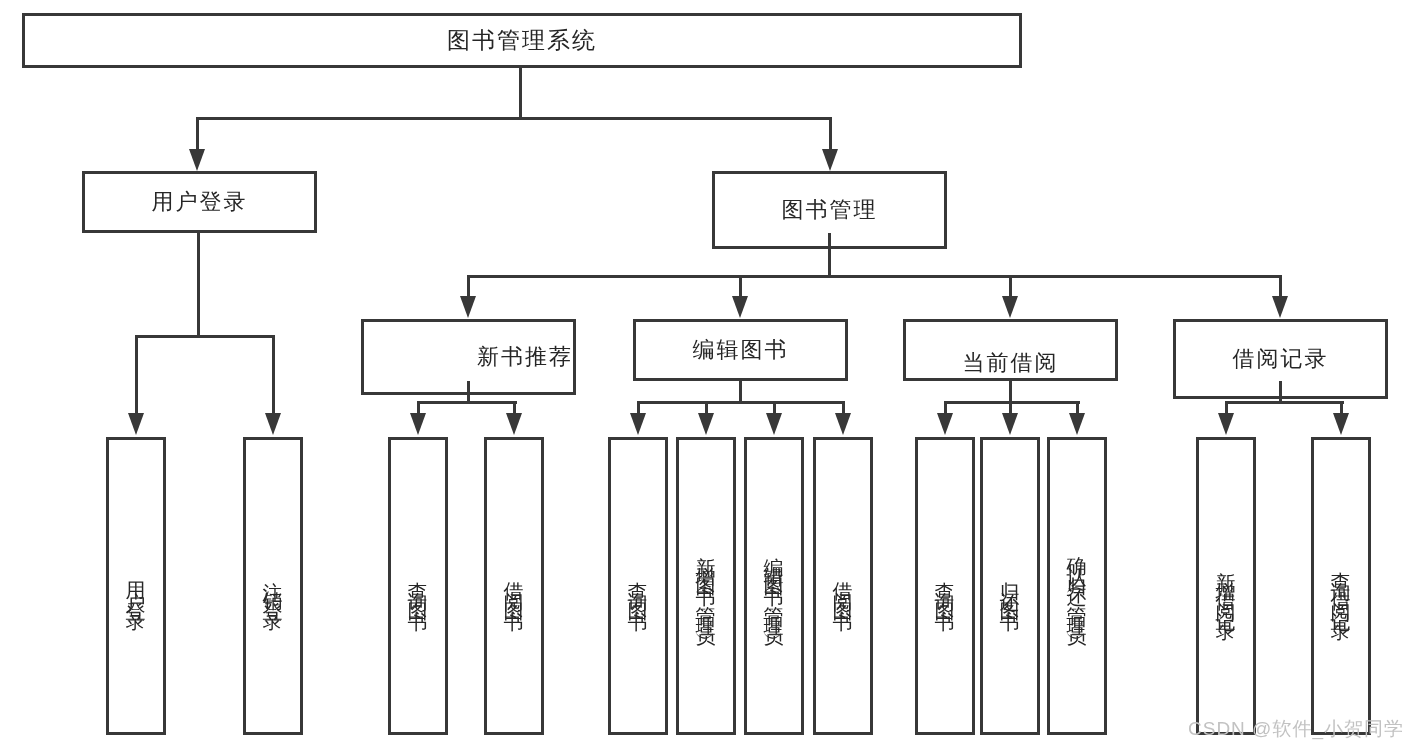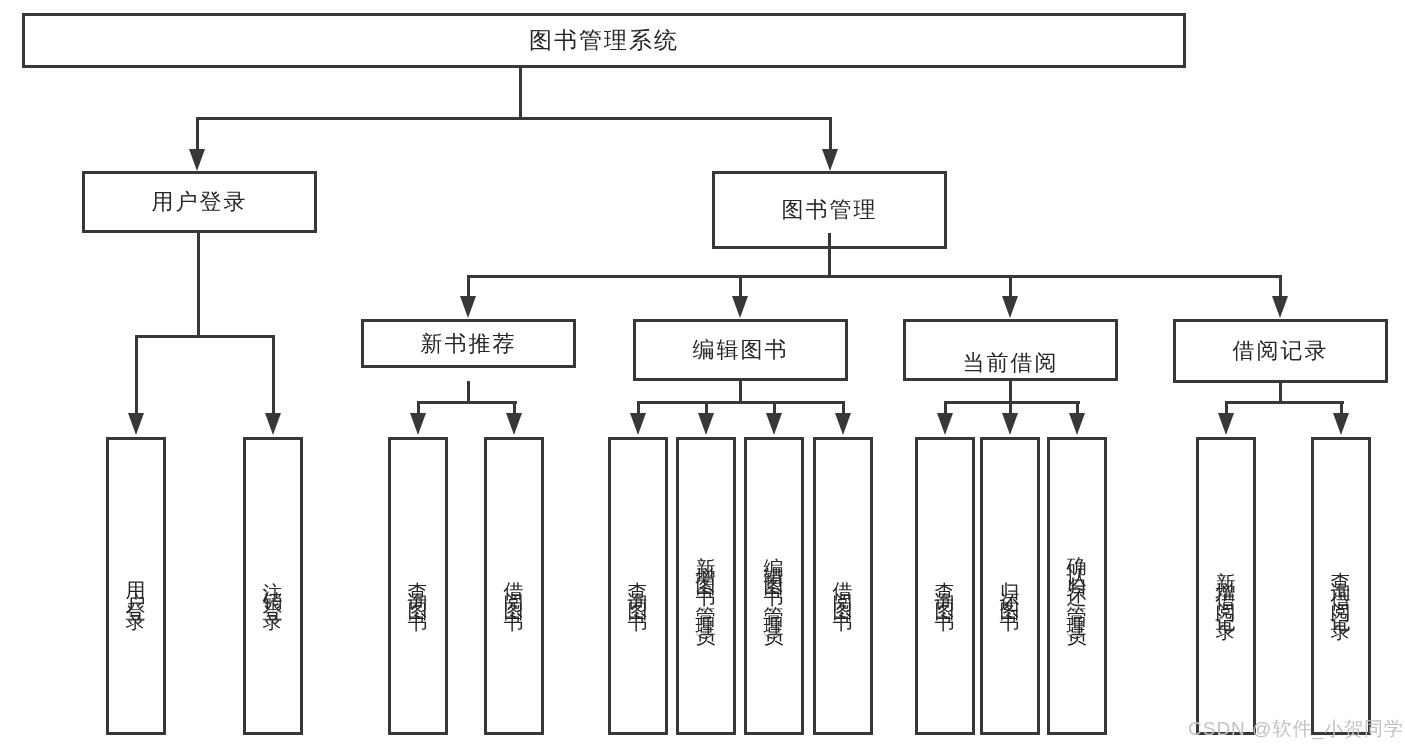--- a/index.html
+++ b/index.html
@@ -19,21 +19,21 @@
   .stage{position:relative;width:1405px;height:747px;background:var(--bg);}
   .hbox{
     position:absolute;
     box-sizing:border-box;
     border:3px solid var(--line);
     background:var(--bg);
     display:flex;align-items:center;justify-content:center;
     font-size:22px;letter-spacing:2px;
     white-space:nowrap;
   }
-  .root-box{left:22px;top:13px;width:1164px;height:55px;font-size:23px;}
+  .root-box{left:22px;top:13px;width:1000px;height:55px;font-size:23px;}
   .vbox{
     position:absolute;
     box-sizing:border-box;
     top:437px;width:60px;height:298px;
     border:3px solid var(--line);
     background:var(--bg);
     display:flex;align-items:center;justify-content:center;
   }
   .vtext{
     writing-mode:vertical-rl;
@@ -92,30 +92,30 @@
   <div class="hline" style="left:467px;top:275px;width:815px;"></div>
   <div class="vline" style="left:467px;top:275px;height:22px;"></div>
   <div class="arrow" style="left:460px;top:296px;"></div>
   <div class="vline" style="left:739px;top:275px;height:22px;"></div>
   <div class="arrow" style="left:732px;top:296px;"></div>
   <div class="vline" style="left:1009px;top:275px;height:22px;"></div>
   <div class="arrow" style="left:1002px;top:296px;"></div>
   <div class="vline" style="left:1279px;top:275px;height:22px;"></div>
   <div class="arrow" style="left:1272px;top:296px;"></div>
 
-  <div class="hbox" style="left:361px;top:319px;width:215px;height:49px;">
+  <div class="hbox" style="left:361px;top:319px;width:215px;height:76px;justify-content:flex-end;">
     <span>新书推荐</span>
   </div>
   <div class="hbox" style="left:633px;top:319px;width:215px;height:62px;">
     <span>编辑图书</span>
   </div>
   <div class="hbox" style="left:903px;top:319px;width:215px;height:62px;align-items:flex-end;">
     <span>当前借阅</span>
   </div>
-  <div class="hbox" style="left:1173px;top:319px;width:215px;height:64px;">
+  <div class="hbox" style="left:1173px;top:319px;width:215px;height:80px;">
     <span>借阅记录</span>
   </div>
 
   <div class="vline" style="left:467px;top:381px;height:22px;"></div>
   <div class="hline" style="left:417px;top:401px;width:100px;"></div>
   <div class="vline" style="left:417px;top:401px;height:13px;"></div>
   <div class="arrow" style="left:410px;top:413px;"></div>
   <div class="vline" style="left:513px;top:401px;height:13px;"></div>
   <div class="arrow" style="left:506px;top:413px;"></div>
 

